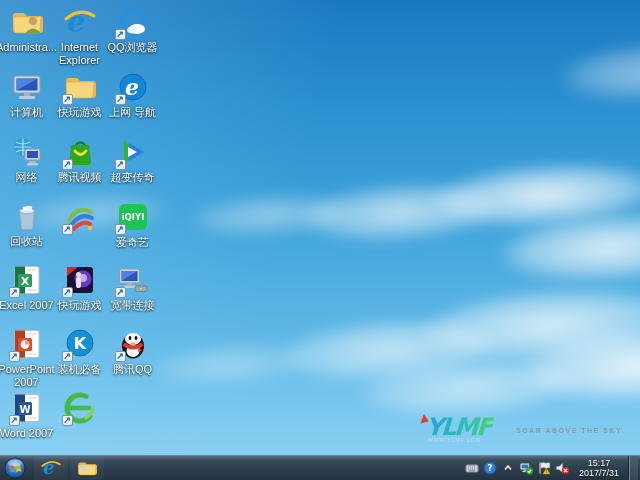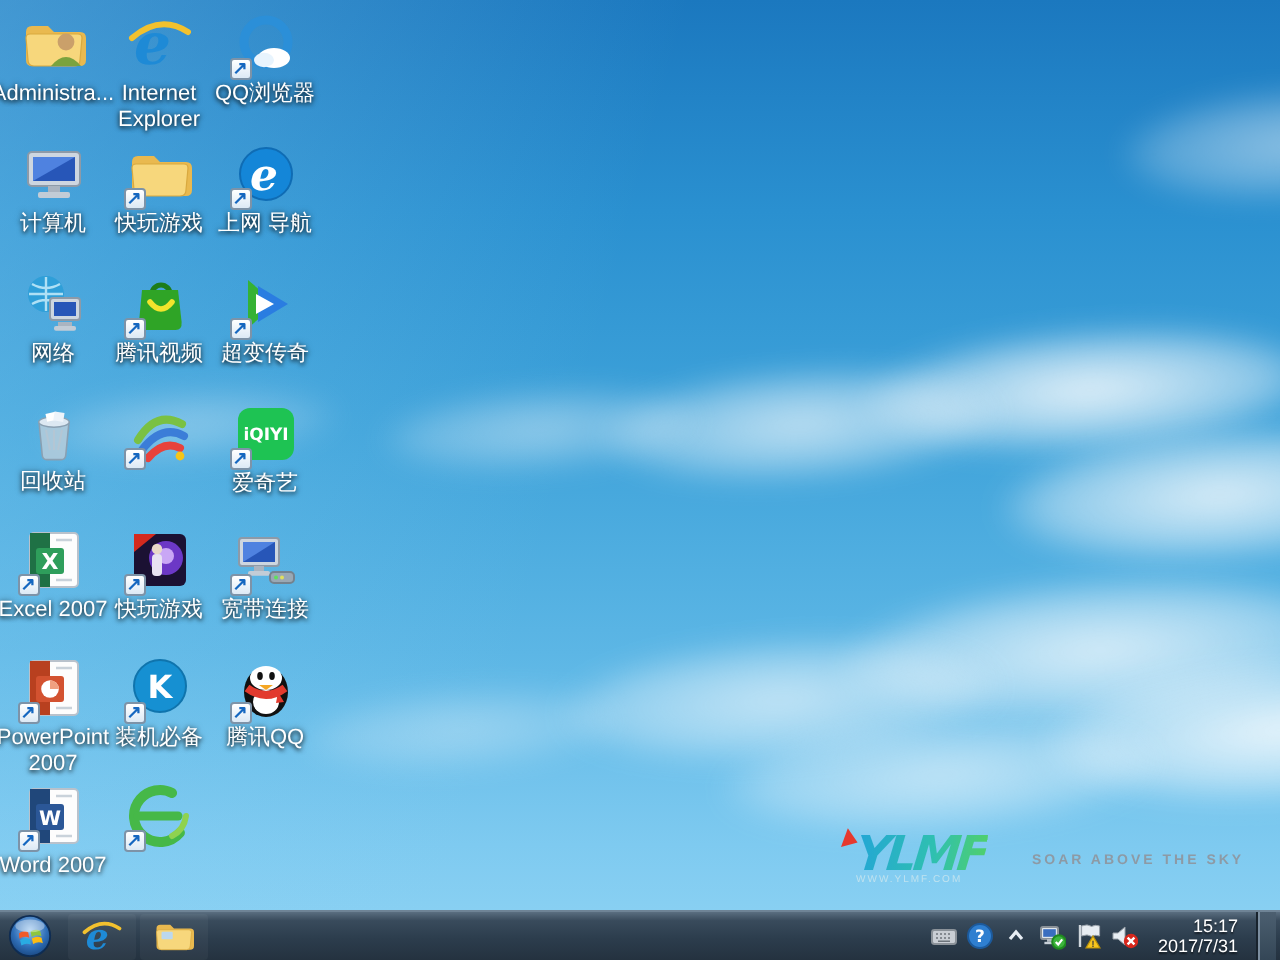--- a/index.html
+++ b/index.html
@@ -42,21 +42,21 @@
     position:absolute;left:0;bottom:0;width:640px;height:25px;
     background:linear-gradient(180deg,#5a6e80 0%,#394b5c 18%,#2c3d4d 55%,#24323f 100%);
     border-top:1px solid #6f8496;box-sizing:border-box;display:flex;align-items:center;
   }
   #start-button{width:26px;height:25px;display:flex;align-items:center;justify-content:center;margin-left:2px;}
   .tb-btn{width:34px;height:23px;display:flex;align-items:center;justify-content:center;border-radius:2px;}
   .tb-btn:hover,.tb-btn{background:rgba(255,255,255,0.04);}
   #tray{margin-left:auto;display:flex;align-items:center;gap:4px;height:25px;padding-right:2px;}
   .tray-ic{width:15px;height:15px;display:flex;align-items:center;justify-content:center;}
   .tray-ic svg{width:14px;height:14px;display:block;}
-  #clock{color:#fff;font-size:9px;line-height:10px;text-align:right;padding:0 5px;text-shadow:0 1px 1px rgba(0,0,0,.6);}
+  #clock{color:#fff;font-size:9px;line-height:10px;text-align:center;padding:0 5px;text-shadow:0 1px 1px rgba(0,0,0,.6);}
   #show-desktop{width:9px;height:25px;border-left:1px solid #18232d;box-shadow:inset 1px 0 0 #7b8ea0;background:linear-gradient(180deg,#4c5f70,#334555);}
 </style>
 </head>
 <body>
 
 <div id="screen">
   <div id="sky-tint"></div>
   <div id="clouds">
       <div class="cloud" style="left: 560px; top: 45px; width: 170px; height: 55px; opacity: 0.5; transform: rotate(-4deg);"></div>
       <div class="cloud" style="left: 430px; top: 165px; width: 230px; height: 60px; opacity: 0.9; transform: rotate(-4deg);"></div>

